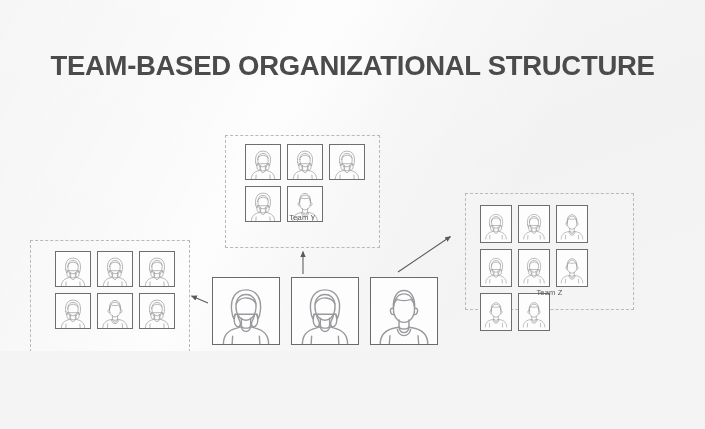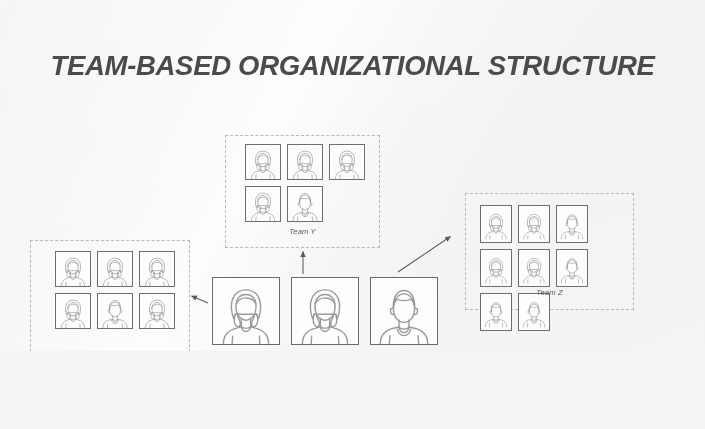--- a/index.html
+++ b/index.html
@@ -19,21 +19,20 @@
     height: 351px;
     background:
       linear-gradient(118deg,
         rgba(255,255,255,0.0) 0%,
         rgba(255,255,255,0.55) 26%,
         rgba(255,255,255,0.85) 38%,
         rgba(255,255,255,0.30) 52%,
         rgba(255,255,255,0.0) 70%),
       linear-gradient(160deg, #f6f6f6 0%, #f2f2f2 55%, #f4f4f4 100%);
     overflow: hidden;
-    font-style: italic;
   }
 
   
   #title {
     position: absolute;
     left: 0;
     top: 50px;
     width: 705px;
     text-align: center;
     font-size: 27.5px;
@@ -211,21 +210,21 @@
                 <path d="M34.4 40 C34.4 34.8 31.0 31.4 25.7 30.3 L23.1 29.8"></path>
                 <path d="M16.9 29.8 C17.3 32.0 18.4 33.1 20 33.1 C21.6 33.1 22.7 32.0 23.1 29.8"></path>
                 <path d="M15.9 31.0 C16.5 33.6 17.9 34.9 20 34.9 C22.1 34.9 23.5 33.6 24.1 31.0"></path>
                 <path d="M11.1 40 L11.5 35.0"></path>
                 <path d="M28.9 40 L28.5 35.0"></path>
               </g>
             </svg>
           </span>
         </div>
       </div>
-    <div class="team-label" style="top:91px;">Team Y</div>
+    <div class="team-label" style="top:77px;">Team Y</div>
   </div>
 
   <div class="team-group" style="left:30px; top:240px; width:160px; height:112px;">
     <div class="avatar-grid" id="grid-team-x" style="left:24px; top:10px; width:120px; gap:6px;">
         <div class="avatar" style="width: 36px; height: 36px;">
           <span style="display: block; width: 100%; height: 100%;">
             <svg viewBox="0 0 40 40" preserveAspectRatio="xMidYMid meet">
               <g fill="none" stroke="#9a9a9e" stroke-width="0.85" stroke-linecap="round" stroke-linejoin="round">
                 <path d="M11.4 20.3 C10.2 12.6 13.6 7.2 20 7.2 C26.4 7.2 29.8 12.6 28.6 20.3 C28.4 22.1 28.0 23.6 27.4 24.6 L26.6 22.0 L13.4 22.0 L12.6 24.6 C12.0 23.6 11.6 22.1 11.4 20.3 Z"></path>
                 <path d="M13.9 17.2 C13.9 12.7 16.3 10.0 20 10.0 C23.7 10.0 26.1 12.7 26.1 17.2 C26.1 21.9 23.6 25.6 20 25.6 C16.4 25.6 13.9 21.9 13.9 17.2 Z"></path>

